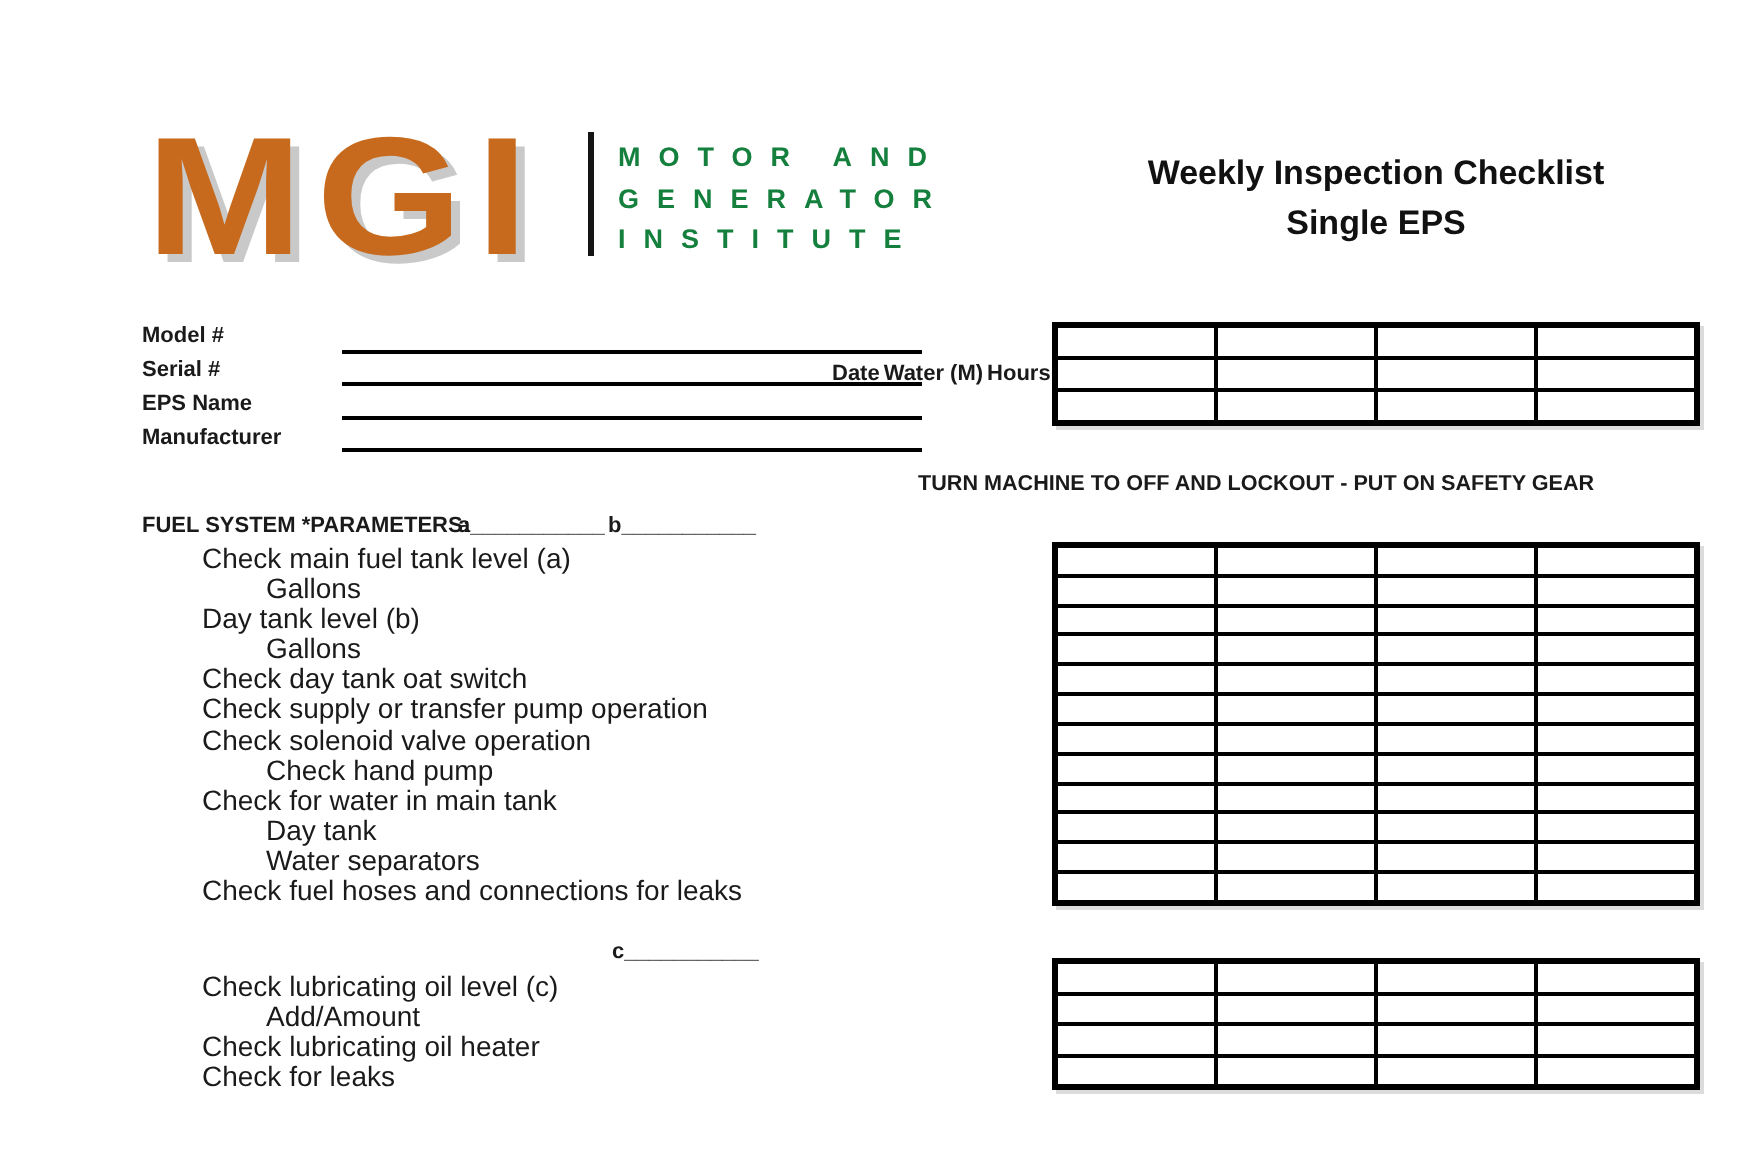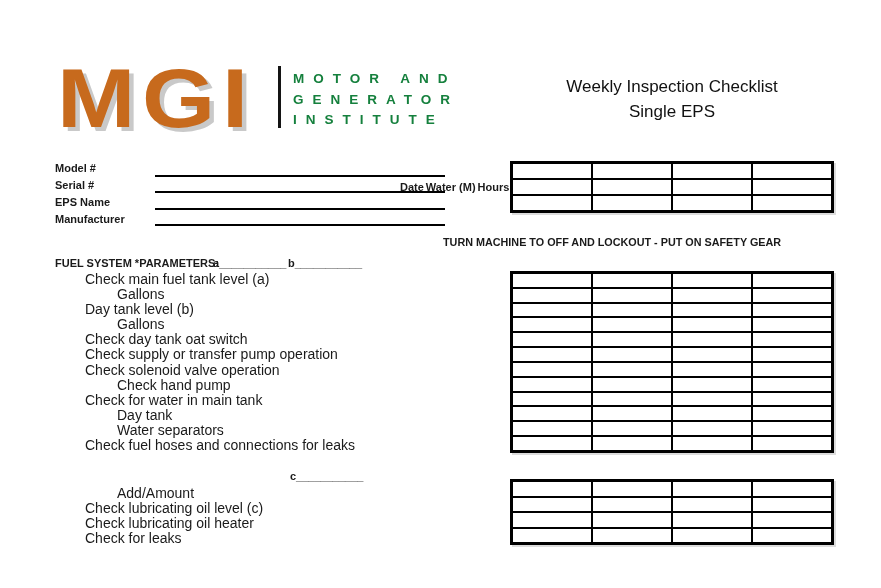--- a/index.html
+++ b/index.html
@@ -1,38 +1,38 @@
 <!DOCTYPE html>
 <html><head>
 <meta charset="utf-8">
 <style>
   * { margin:0; padding:0; box-sizing:border-box; }
   html,body { background:#ffffff; }
   body { width:881px; height:588px; position:relative; font-family:"Liberation Sans", sans-serif; color:#1a1a1a; }
-  .page { position:absolute; left:0; top:0; width:857px; height:588px; background:#fff; overflow:hidden; }
+  .page { position:absolute; left:16px; top:0; width:857px; height:588px; background:#fff; overflow:hidden; }
 
   
   .logo-acronym {
     position:absolute; left:57px; top:56px;
     font-size:84px; line-height:84px; font-weight:700;
     letter-spacing:6px; color:#c76a1d;
     transform:scaleX(1.12); transform-origin:left top;
     text-shadow:4px 4px 0 #c9c9c9;
   }
   .logo-divider { position:absolute; left:278px; top:66px; width:3px; height:62px; background:#141414; }
   .logo-words {
     position:absolute; left:293px; top:69px;
     font-size:13.5px; font-weight:700; line-height:20.5px;
     letter-spacing:9px; color:#15803d; white-space:nowrap;
   }
 
   
   .doc-title {
     position:absolute; left:505px; top:74px; width:334px;
-    text-align:center; font-weight:400; font-size:17px; line-height:25px; color:#111;
+    text-align:center; font-weight:700; font-size:17px; line-height:25px; color:#111;
   }
 
   
   .field-label { position:absolute; left:55px; font-weight:700; font-size:11px; }
   .f0{top:162px}.f1{top:179px}.f2{top:196px}.f3{top:213px}
   .input-line { position:absolute; left:155px; width:290px; height:0; border-bottom:2px solid #000; }
   .l0{top:175px}.l1{top:191px}.l2{top:208px}.l3{top:224px}
 
   
   #log-labels { position:absolute; left:400px; top:161px; width:108px; height:52px; display:flex; flex-direction:row; }
@@ -185,22 +185,22 @@
       <div class="cell"></div>
       <div class="cell"></div>
       <div class="cell"></div>
       <div class="cell"></div>
     </div>
 
   <div id="sec1-head" class="sec-head">
   <span class="param param0" style="font-weight: 700;">c___________</span>
     </div>
   <div id="sec1-items" class="items">
+      <div class="item ind1">Check lubricating oil level (c)</div>
       <div class="item ind2">Add/Amount</div>
-      <div class="item ind1">Check lubricating oil level (c)</div>
       <div class="item ind1">Check lubricating oil heater</div>
       <div class="item ind1">Check for leaks</div>
     </div>
   <div id="sec1-grid" class="grid-table" style="grid-template-columns: repeat(4, 1fr); grid-template-rows: repeat(4, 1fr);">
       <div class="cell"></div>
       <div class="cell"></div>
       <div class="cell"></div>
       <div class="cell"></div>
       <div class="cell"></div>
       <div class="cell"></div>

